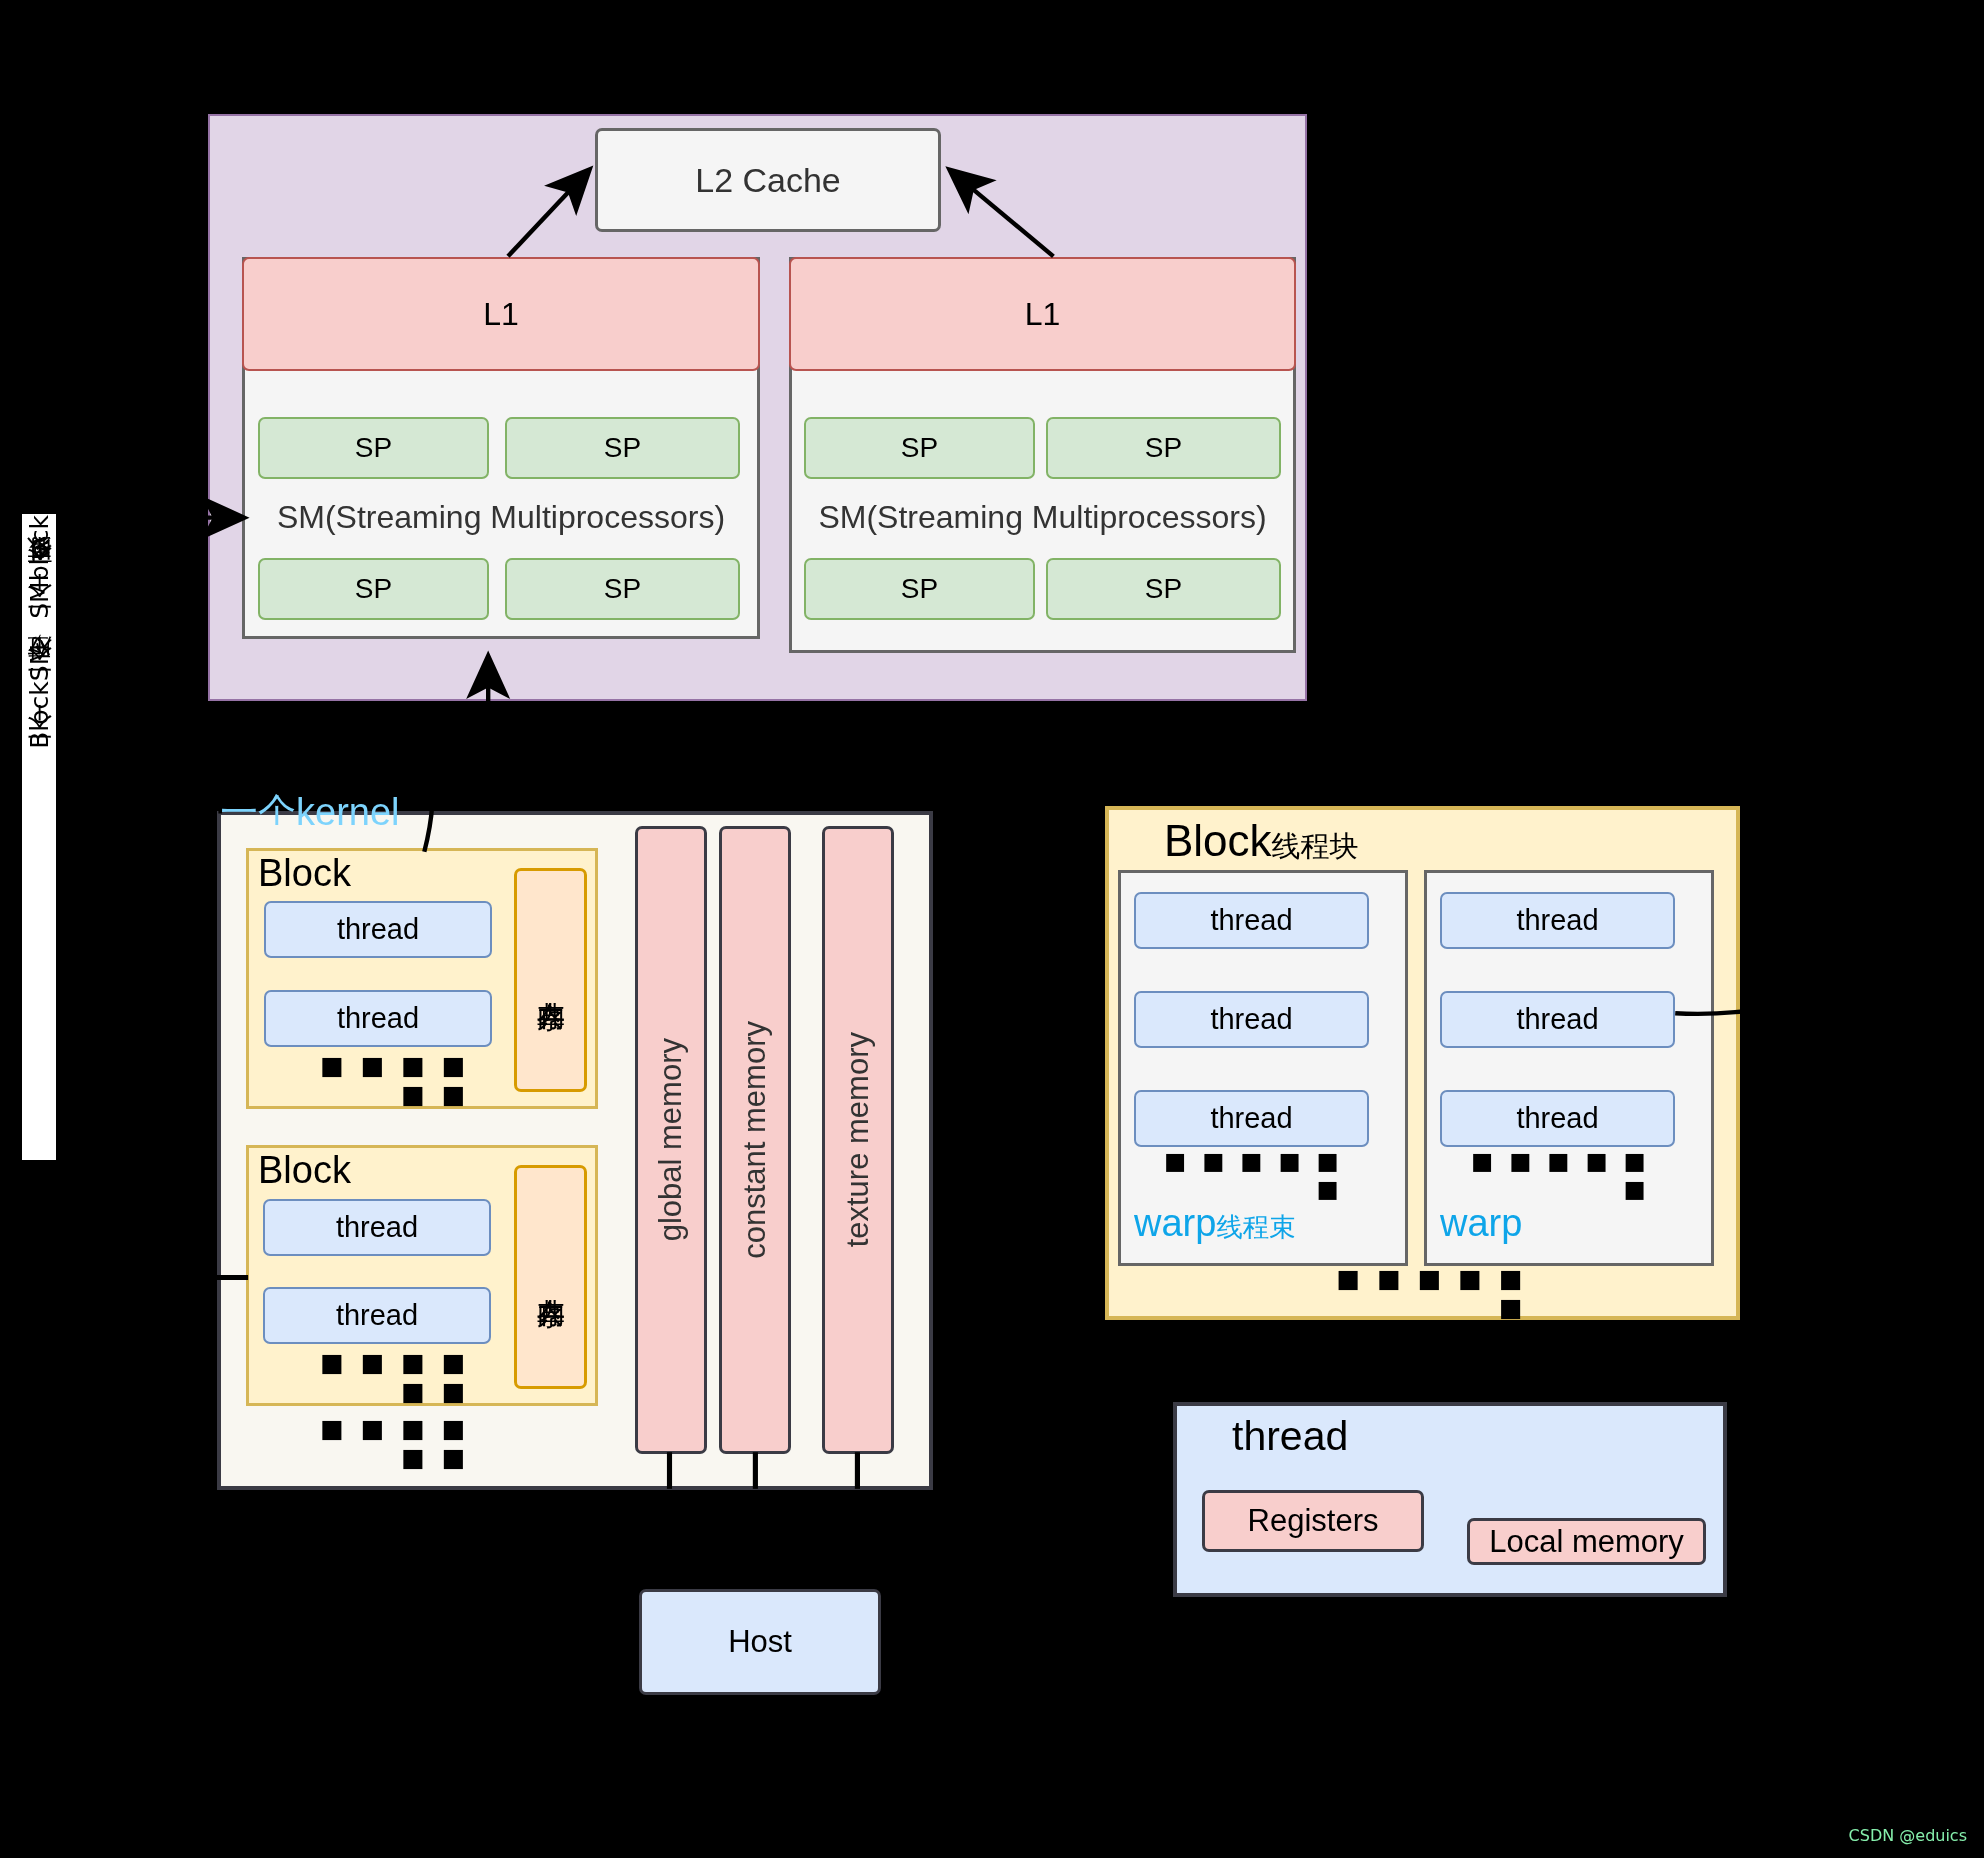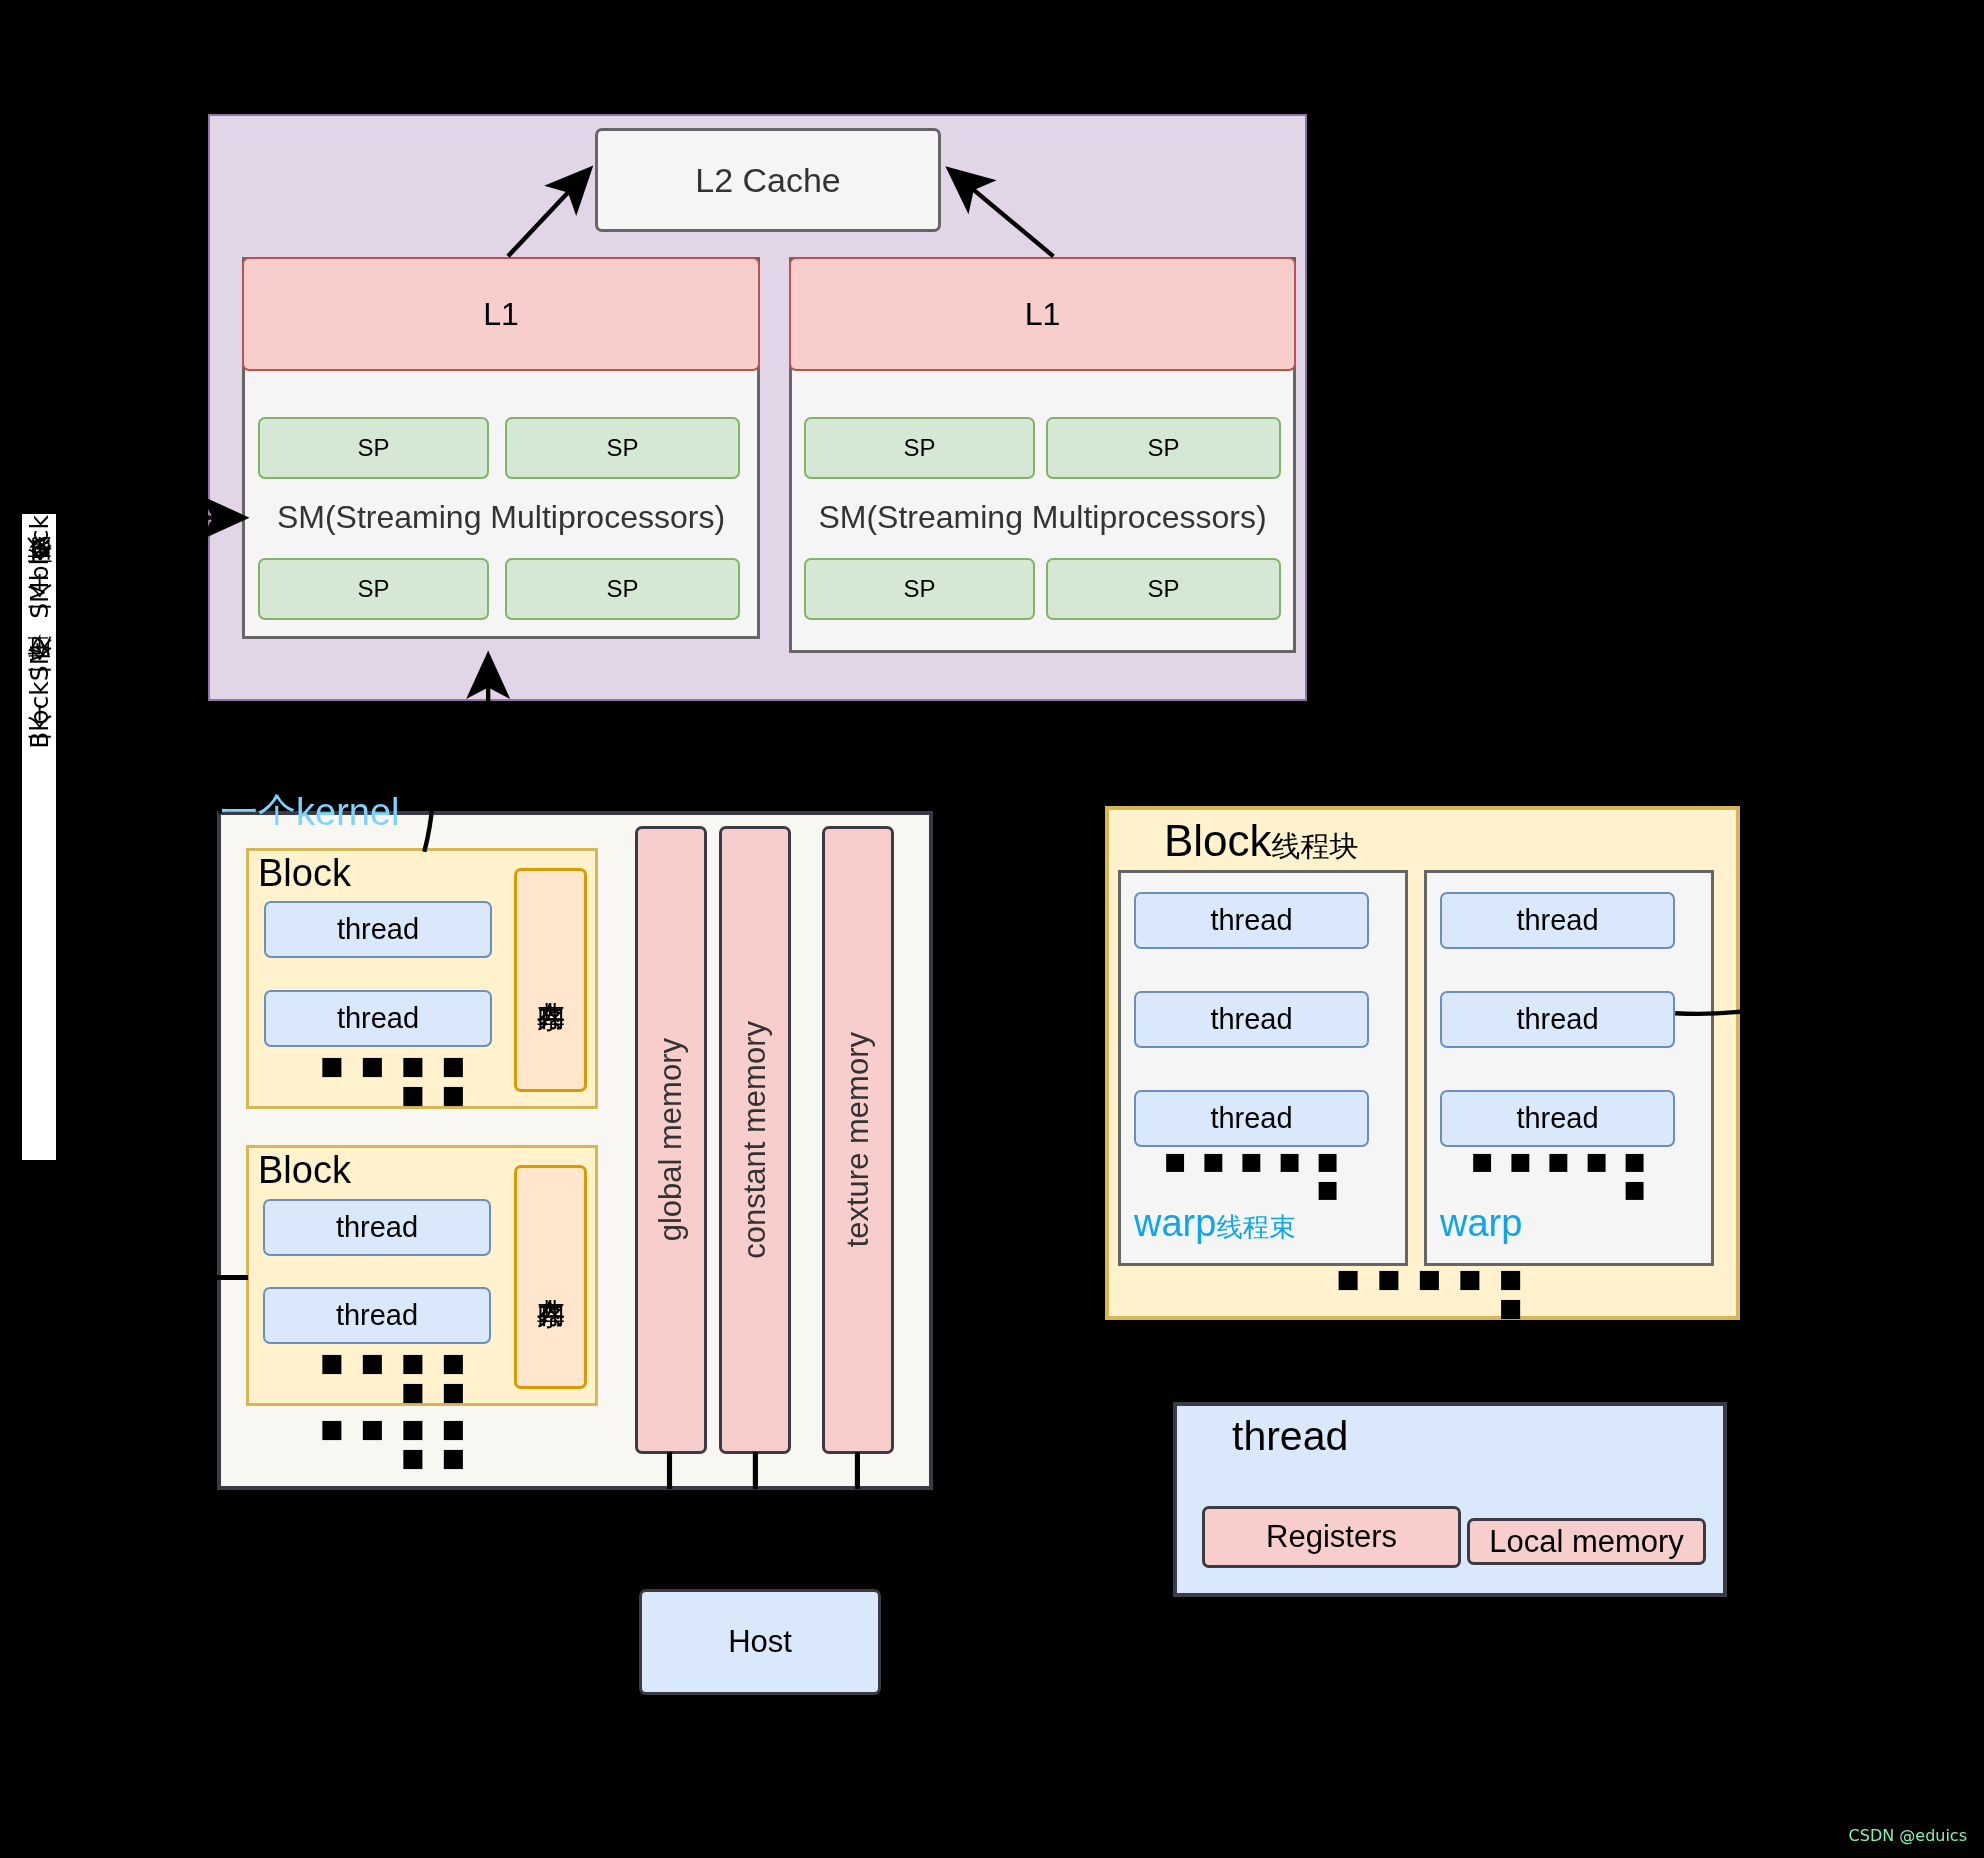--- a/index.html
+++ b/index.html
@@ -12,21 +12,21 @@
   #gpu-device{left:208px;top:114px;width:1099px;height:587px;
       background:#e1d5e7;border:2.9px solid #9673a6;}
   #gpu-title{left:264px;top:128px;width:279px;height:110px;
       font-size:46px;line-height:54px;color:#000;text-align:center;}
   #l2-cache{left:595px;top:128px;width:346px;height:104px;
       background:#f5f5f5;border:3.7px solid #666;font-size:34px;color:#333;}
 
   .sm-outer{background:#f5f5f5;border:3.7px solid #666;}
   .l1{background:#f8cecc;border:2.9px solid #b85450;font-size:32px;color:#000;}
   .sm-label{font-size:32px;color:#333;white-space:nowrap;}
-  .sp{background:#d5e8d4;border:2.9px solid #82b366;font-size:24px;color:#000;}
+  .sp{background:#d5e8d4;border:2.9px solid #82b366;font-size:28px;color:#000;}
   .dots{font-family:"DejaVu Sans",sans-serif;letter-spacing:.18em;color:#000;}
 
   
   #kernel-box{left:217px;top:811px;width:716px;height:679px;
       background:#f9f7f1;border:4.4px solid #3b3b45;}
   #kernel-label{left:220px;top:787px;width:529px;height:38px;
       font-size:38px;color:#7dd3fc;overflow:hidden;white-space:nowrap;}
 
   .block-yellow{background:#fff2cc;border:3.7px solid #d6b656;}
   .thread-blue{background:#dae8fc;border:2.9px solid #6c8ebf;font-size:29px;color:#000;}
@@ -148,21 +148,21 @@
 <div class="abs ctr thread-blue" style="left:1440px;top:1090px;width:235px;height:57px;">thread</div>
 <div class="abs ctr dots" style="left:1459px;top:1158px;width:191px;height:34px;font-size:23.5px;">■ ■ ■ ■ ■ ■</div>
 <div class="abs warp-label" style="left:1440px;top:1202px;width:272px;height:48px;">
   <span>warp</span><span class="cn"></span>
 </div>
 
 <div class="abs ctr dots" style="left:1314px;top:1274px;width:213px;height:37px;font-size:25px;">■ ■ ■ ■ ■ ■</div>
 
 <div class="abs" id="thread-detail"></div>
 <div class="abs" id="thread-detail-title">thread</div>
-<div class="abs ctr reg-box" style="left:1202px;top:1490px;width:259px;height:62px;margin-top:16px;">Registers</div>
+<div class="abs ctr reg-box" style="left:1202px;top:1490px;width:222px;height:62px;">Registers</div>
 <div class="abs ctr reg-box" style="left:1467px;top:1518px;width:239px;height:47px;">Local memory</div>
 
 <div class="abs" id="side-note">
   <span>一个Block对应一个SM，一个SM可以有多个block</span>
 </div>
 
 <div class="abs" id="watermark">CSDN @eduics</div>
 
 <svg class="overlay" xmlns="http://www.w3.org/2000/svg" viewBox="0 0 2704 2532" width="1985" height="1859">
   <defs>

